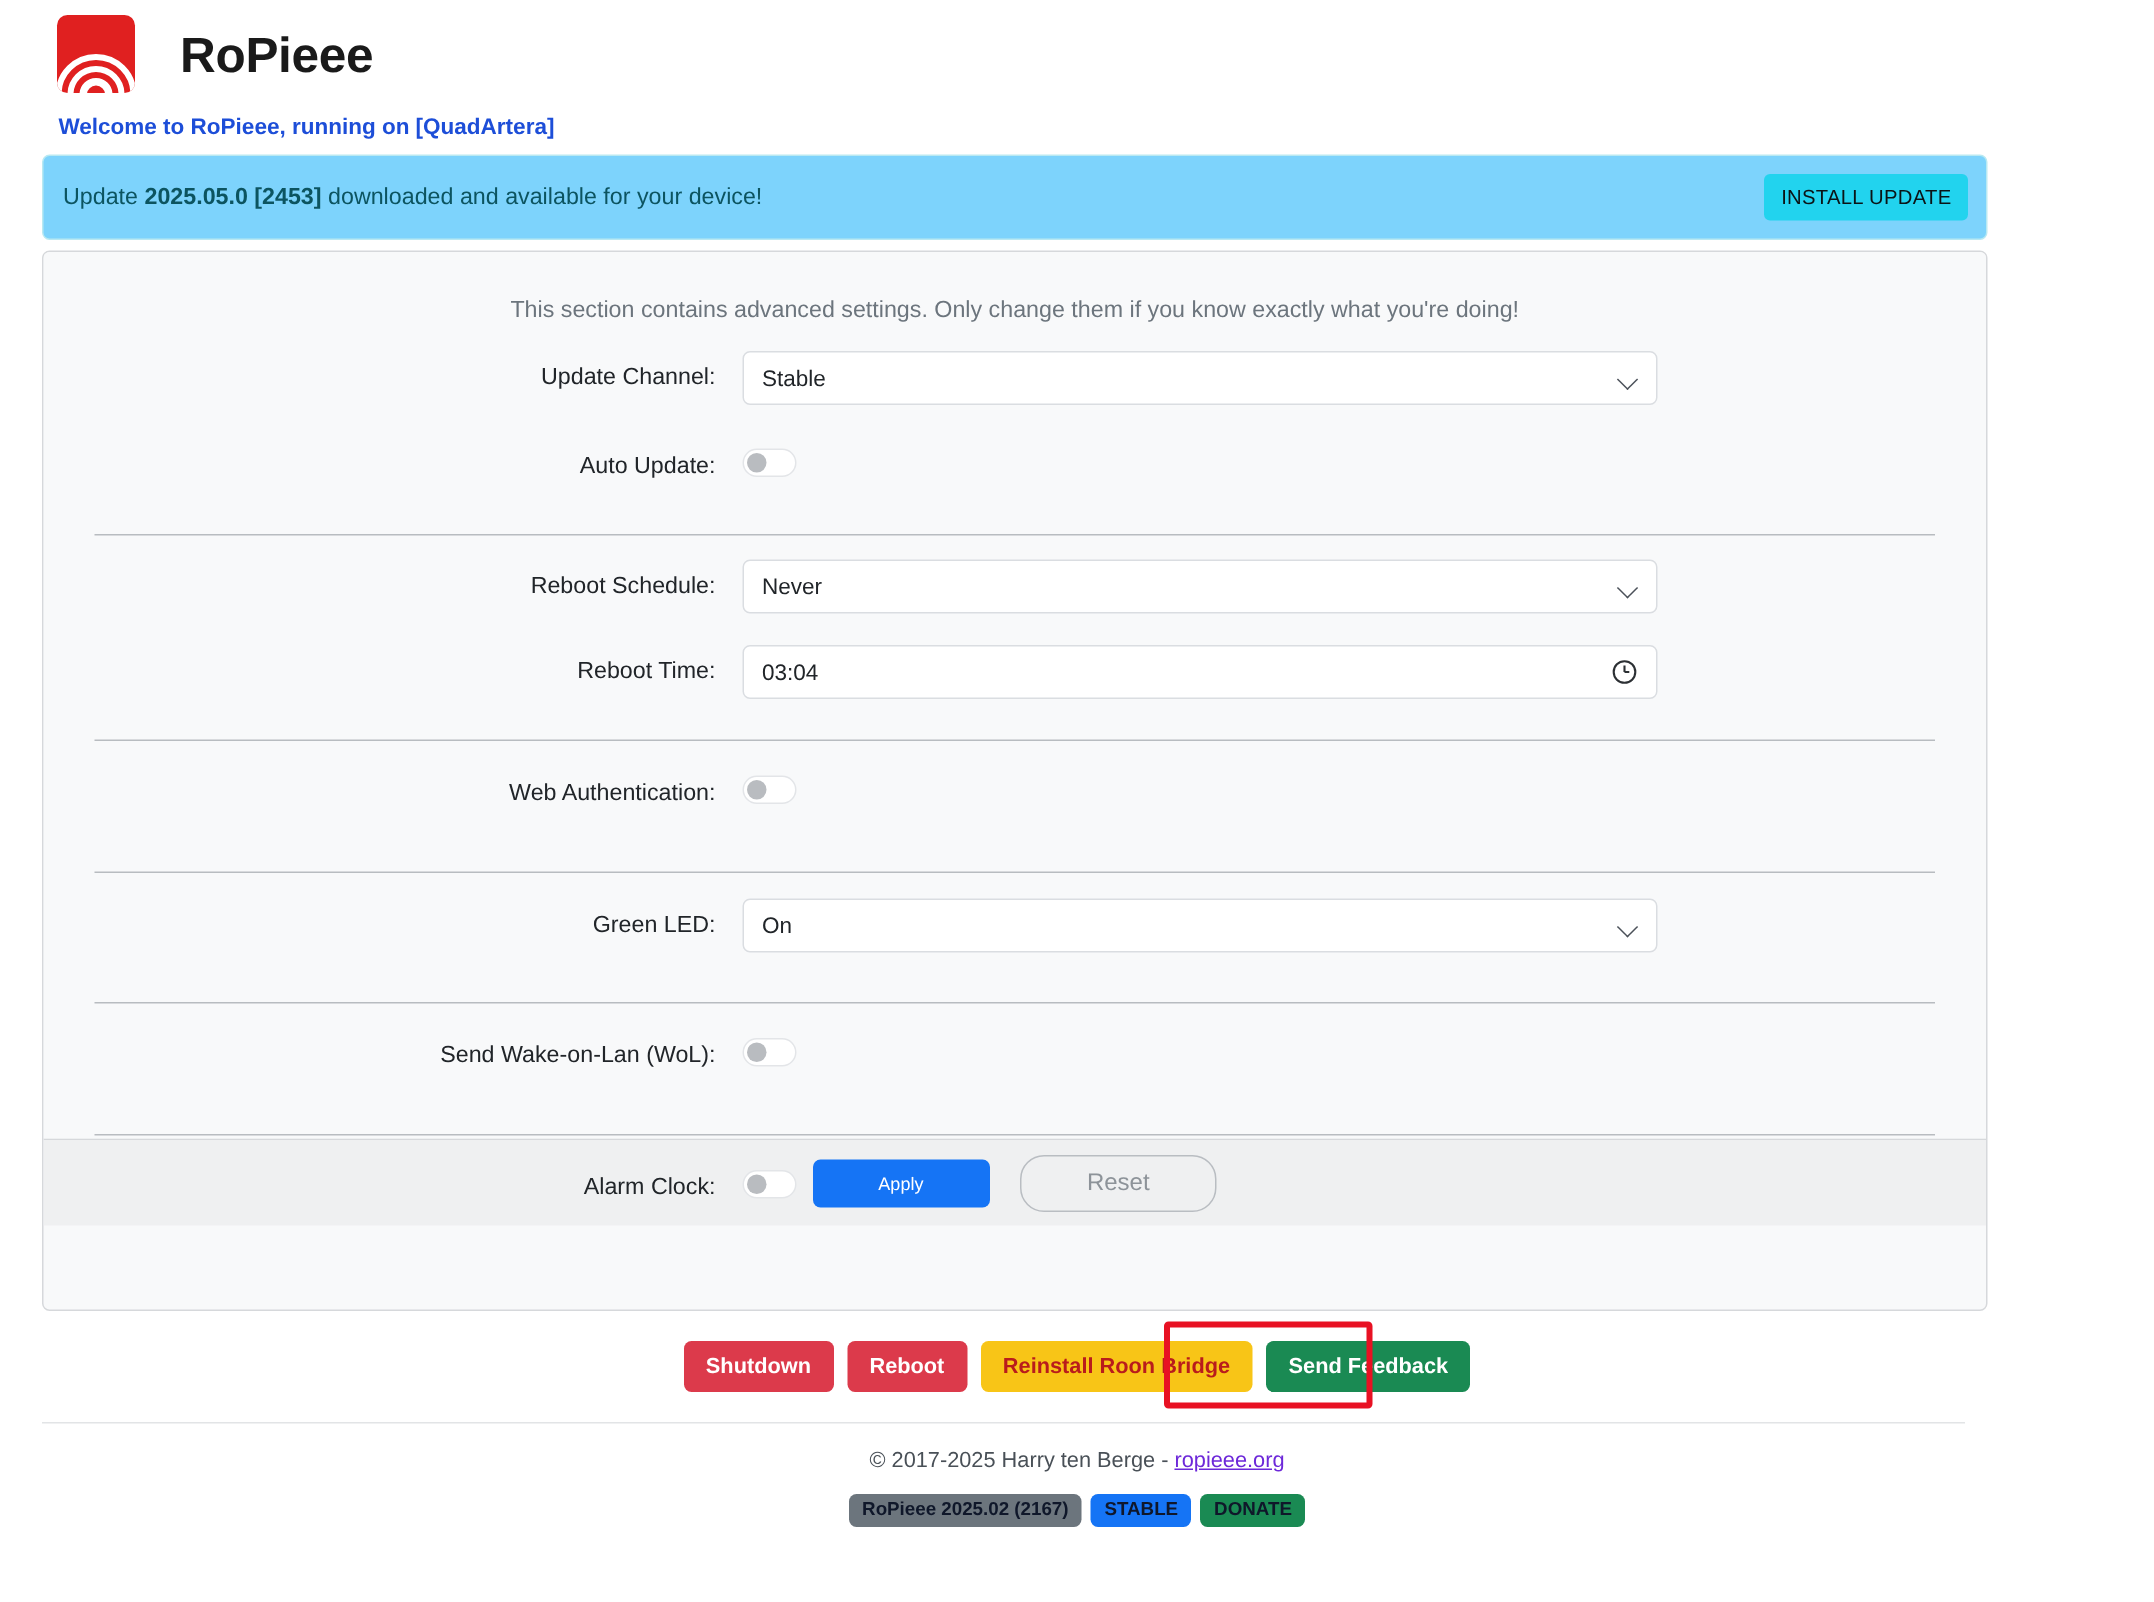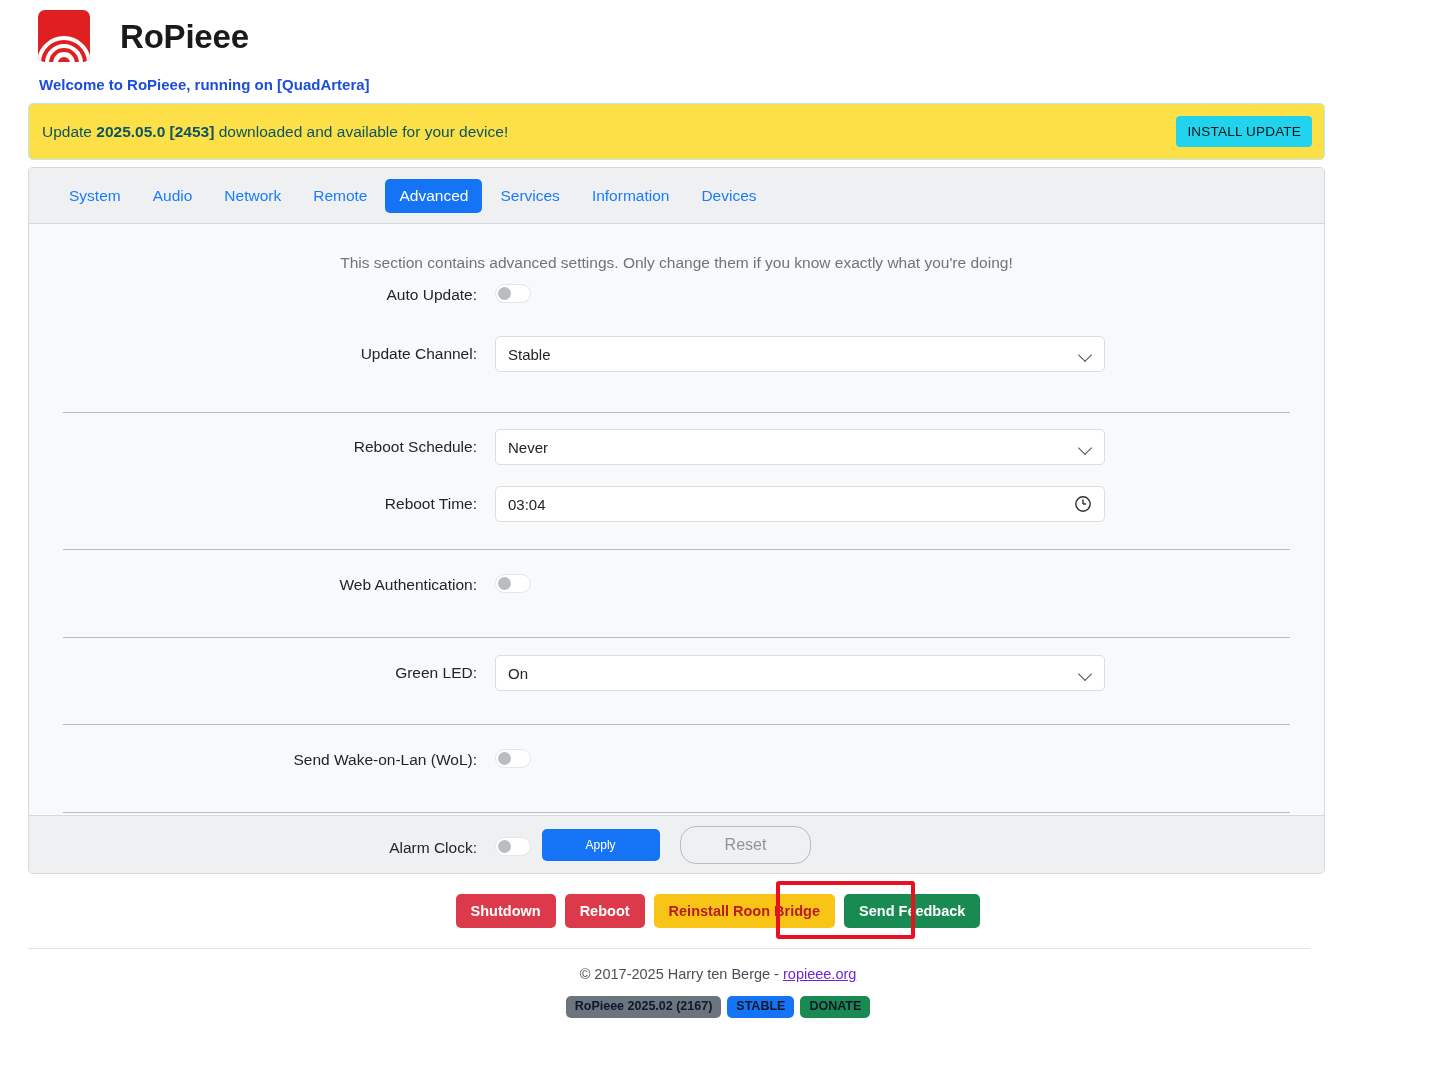--- a/index.html
+++ b/index.html
@@ -40,21 +40,21 @@
   }
   .welcome {
     margin-top: 14px; margin-left: 1px;
     font-size: 15px; font-weight: bold; color: #1d4ed8;
   }
 
   
   .alert {
     position: absolute; left: 28px; top: 103px;
     width: 1297px; height: 57px;
-    background: #fde047; border: 1px solid #b9e9f2;
+    background: #7dd3fc; border: 1px solid #b9e9f2;
     border-radius: 5px;
     display: flex; align-items: center; justify-content: space-between;
     padding: 0 12px 0 13px;
   }
   .alert-text { font-size: 15.5px; color: #0c5460; }
   .alert-text b { font-weight: bold; }
   .btn-install {
     background: #22d3ee; color: #0b1416;
     border: none; border-radius: 4px;
     font-size: 13.5px; letter-spacing: 0.2px;
@@ -198,50 +198,40 @@
     </div>
     <div class="welcome">Welcome to RoPieee, running on [QuadArtera]</div>
   </div>
 
   <div class="alert">
     <div class="alert-text"><span>Update </span><b>2025.05.0 [2453]</b><span> downloaded and available for your device!</span></div>
     <button class="btn-install">INSTALL UPDATE</button>
   </div>
 
   <div class="card">
-    <div class="tabbar">
-      <div class="tab">System</div>
-      <div class="tab">Audio</div>
-      <div class="tab">Network</div>
-      <div class="tab">Remote</div>
-      <div class="tab active">Advanced</div>
-      <div class="tab">Services</div>
-      <div class="tab">Information</div>
-      <div class="tab">Devices</div>
-    </div>
 
     <div class="card-body">
       <div class="section-note">This section contains advanced settings. Only change them if you know exactly what you're doing!</div>
 
       <div class="form">
-
-        <div class="row" style="height:46px;">
-          <div class="label">Auto Update:</div>
-          <div class="ctl">
-            <span class="switch"><span class="knob"></span></span>
-          </div>
-        </div>
 
         <div class="row" style="height:72px;">
           <div class="label">Update Channel:</div>
           <div class="ctl">
             <div class="select">
               <span>Stable</span>
               <span class="chevron"></span>
             </div>
+          </div>
+        </div>
+
+        <div class="row" style="height:46px;">
+          <div class="label">Auto Update:</div>
+          <div class="ctl">
+            <span class="switch"><span class="knob"></span></span>
           </div>
         </div>
 
         <div class="divider" style="margin-top:22px;"></div>
 
         <div class="row" style="height:68px;">
           <div class="label">Reboot Schedule:</div>
           <div class="ctl">
             <div class="select">
               <span>Never</span>

